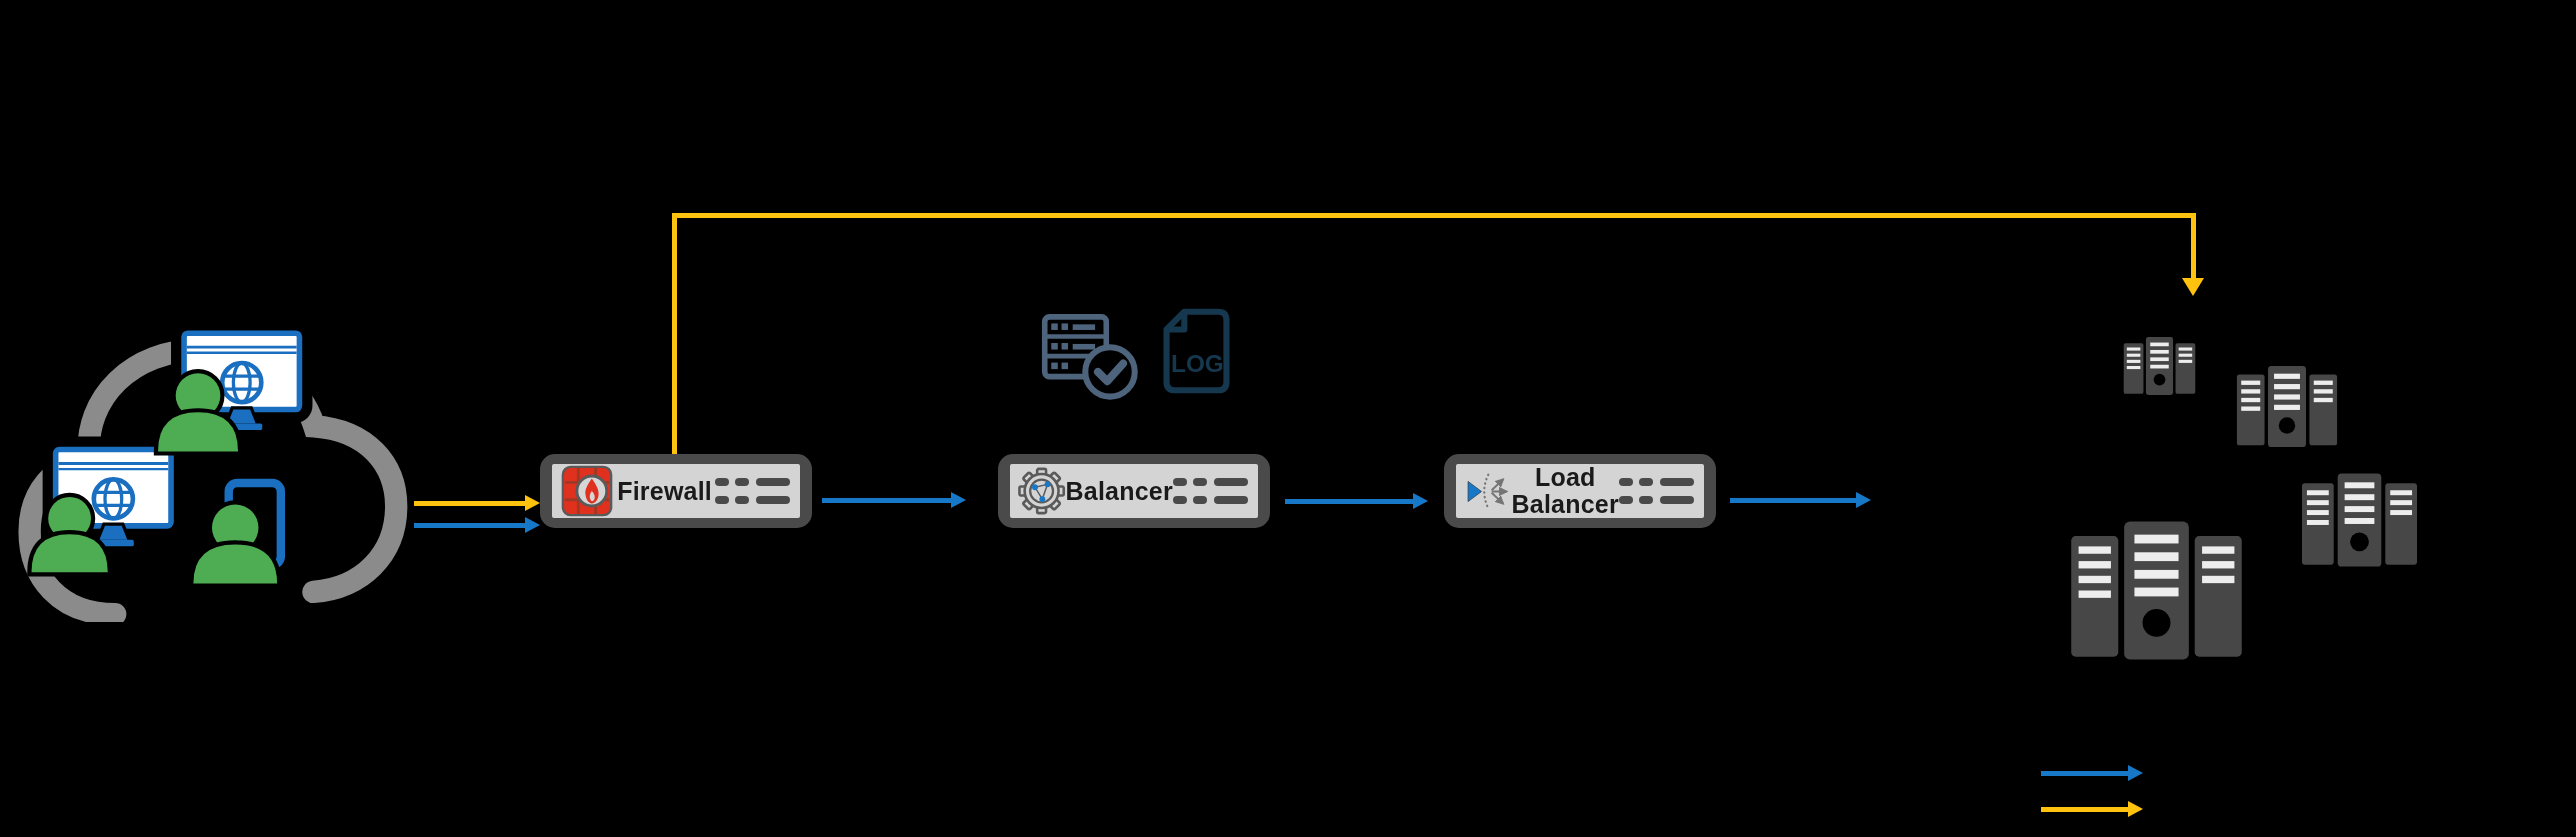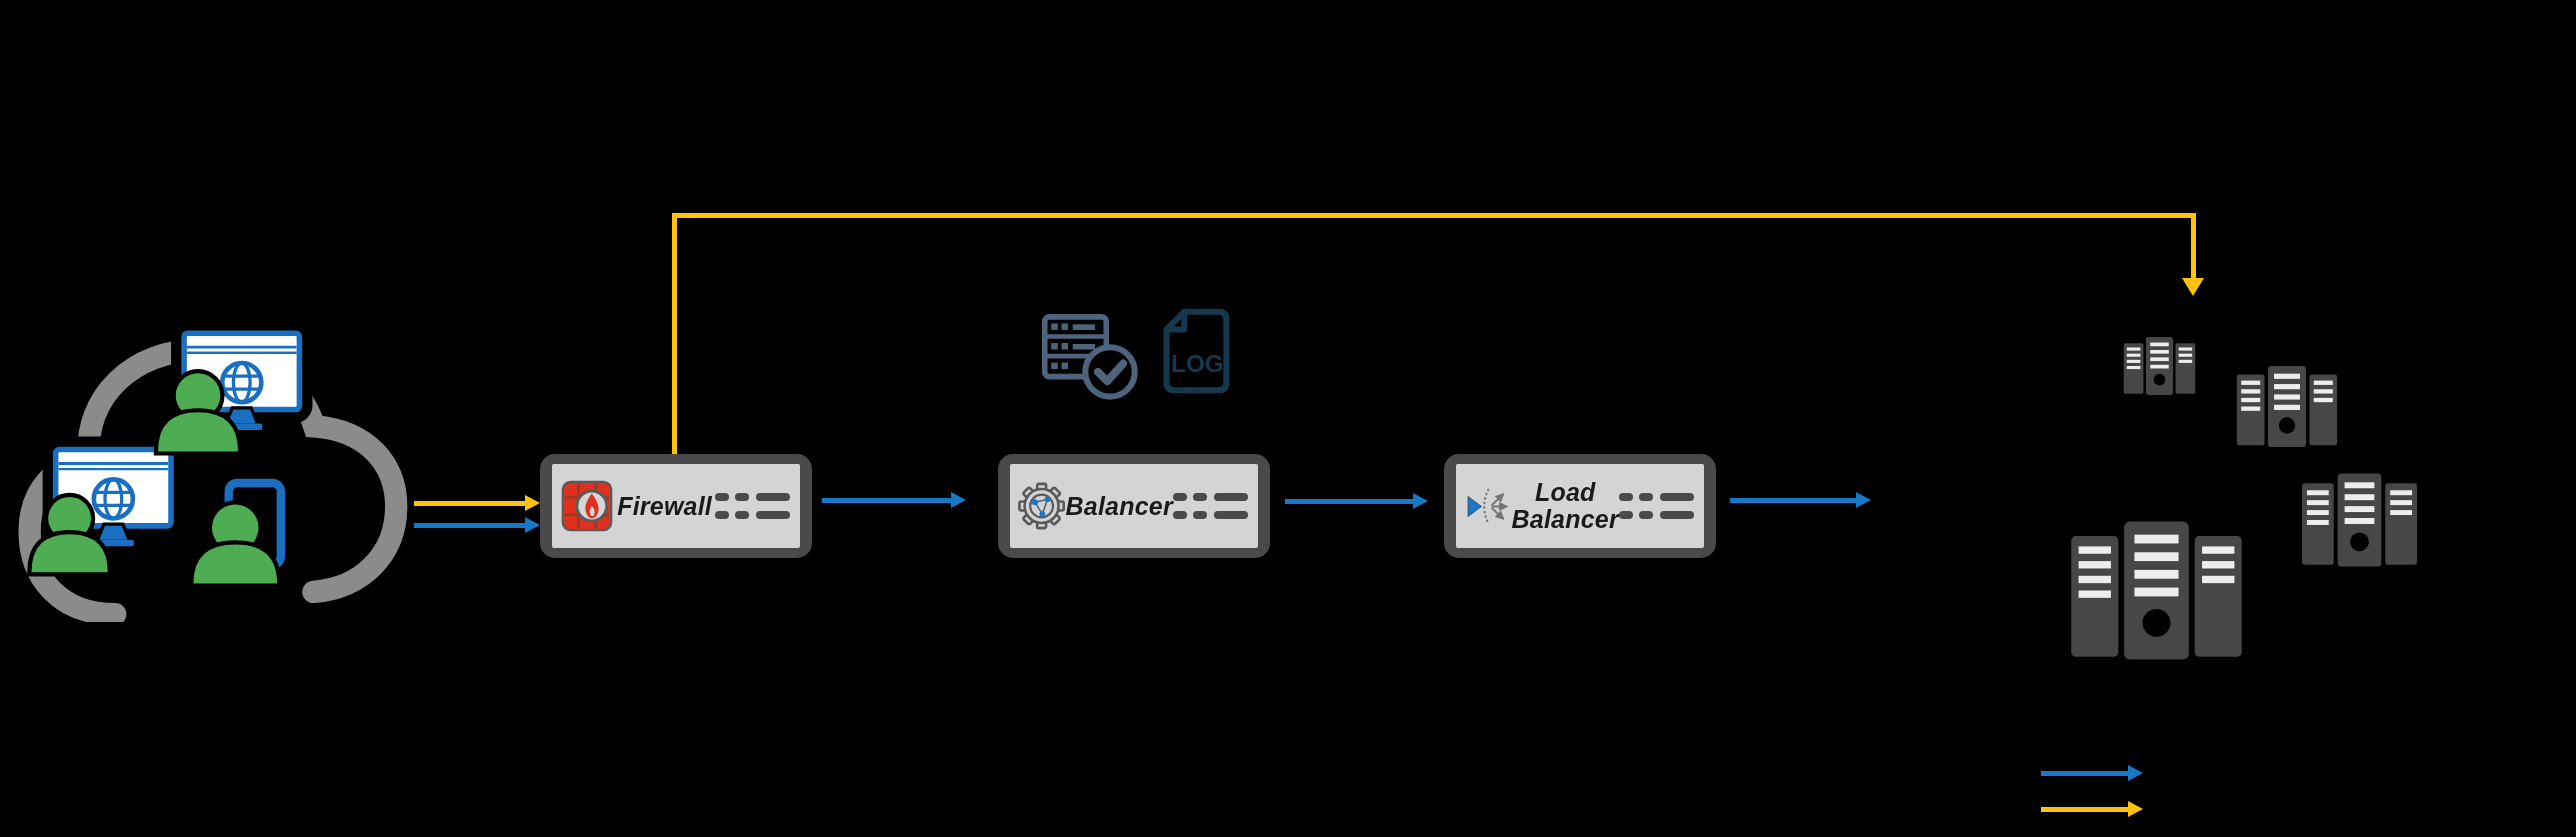--- a/index.html
+++ b/index.html
@@ -25,22 +25,22 @@
   .arrow.blue{background:var(--blue);} .arrow.blue::after{border-left-color:var(--blue);}
   .arrow.yellow{background:var(--yellow);} .arrow.yellow::after{border-left-color:var(--yellow);}
   .yline{position:absolute;background:var(--yellow);}
   .yhead-down{
     position:absolute;width:0;height:0;
     border-left:11.2px solid transparent;border-right:11.2px solid transparent;
     border-top:18.6px solid var(--yellow);
   }
   
   .appliance{
-    position:absolute; width:272px; height:104px; top:454px;
-    background:var(--box-outer); border-radius:15px;font-style:italic;
+    position:absolute; width:272px; height:74px; top:454px;
+    background:var(--box-outer); border-radius:15px;
   }
   .appliance-inner{
     position:absolute; left:12px; right:12px; top:10.2px; bottom:10.2px;
     background:var(--box-inner); border-radius:1.9px;
     display:flex; align-items:center; padding-left:8.4px; box-sizing:border-box;
   }
   .appliance-label{
     flex:1; text-align:center; font-size:25px; font-weight:bold;
     color:var(--label-text); line-height:1.08; letter-spacing:0.2px;
   }

